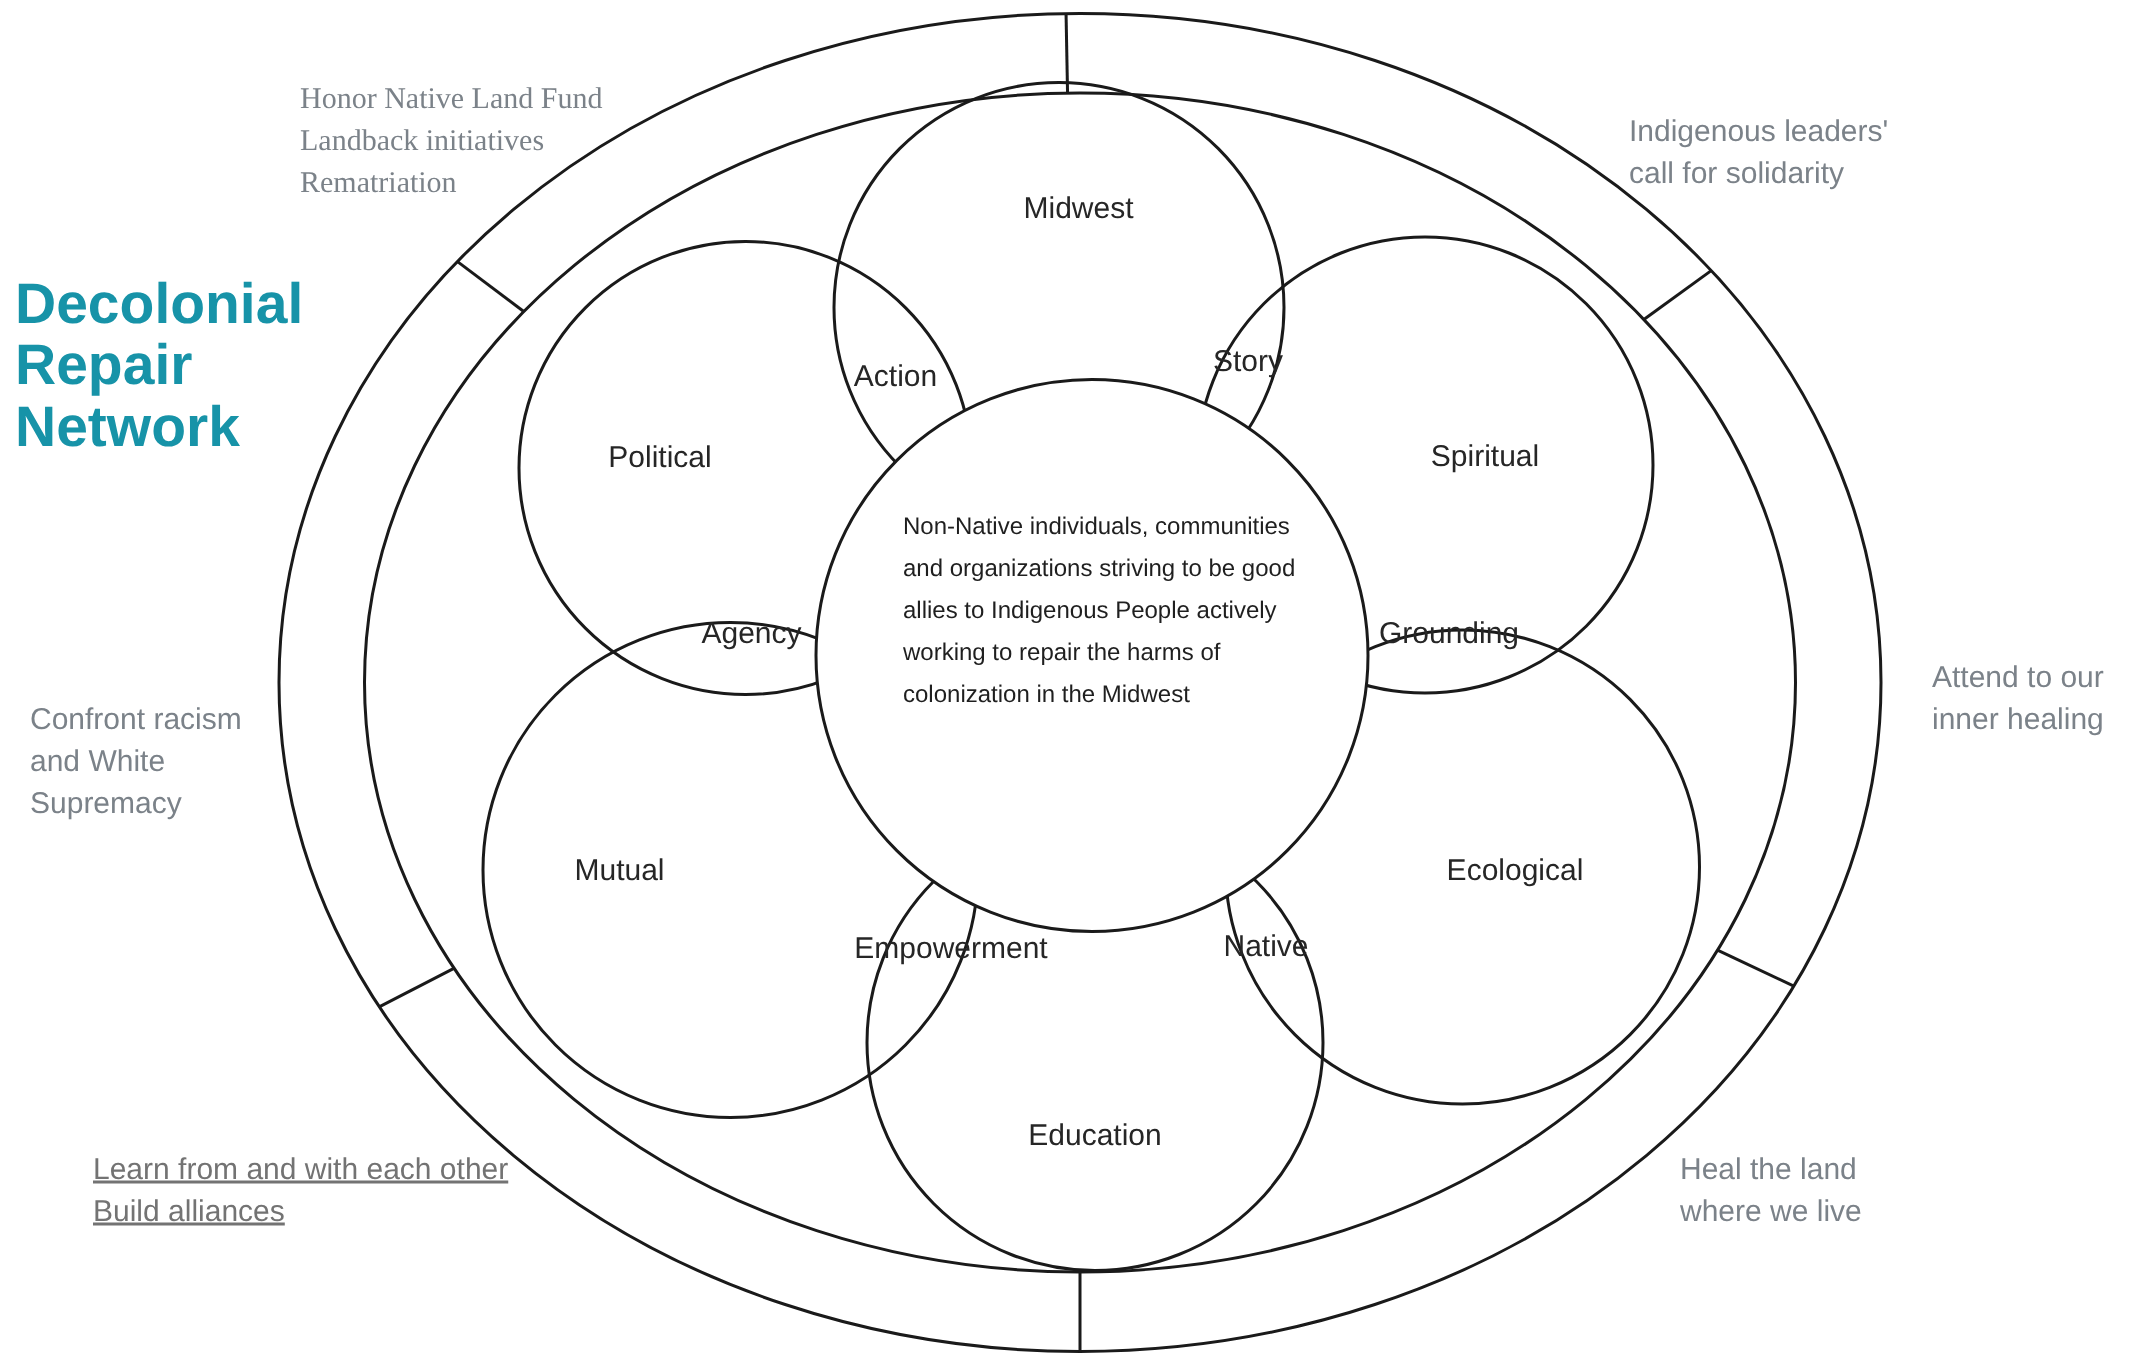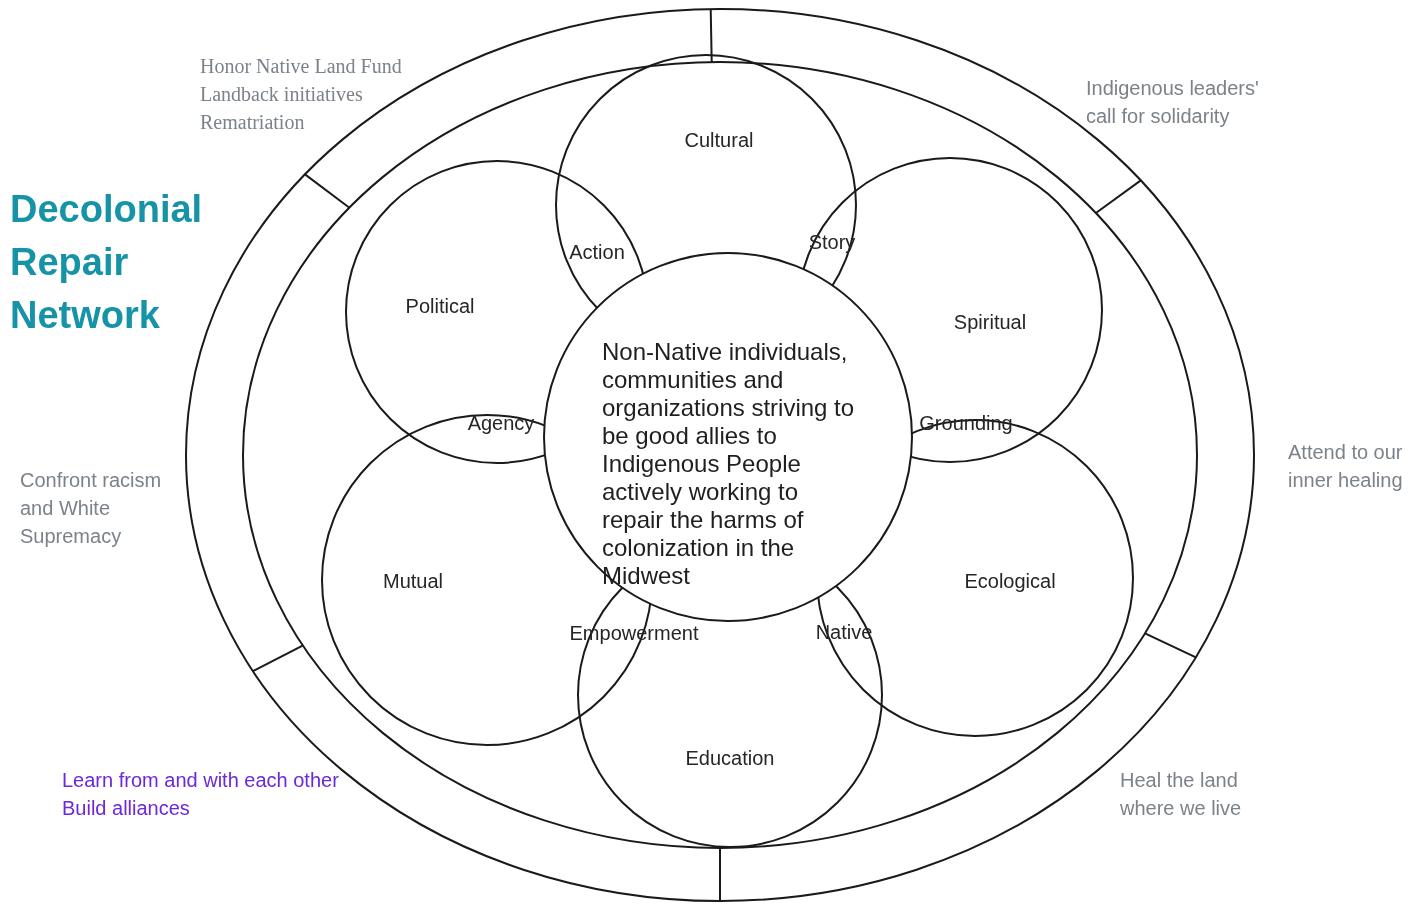--- a/index.html
+++ b/index.html
@@ -41,37 +41,37 @@
     text-align: center;
   }
   .note {
     position: absolute;
     font-size: 20px;
     line-height: 28px;
     color: #7b8289;
     white-space: pre-line;
     text-align: left;
   }
-  .note.dark { color: #6d28d9; }
+  .note.dark { color: #737373; text-decoration: underline; }
   .title {
     position: absolute;
     left: 10px;
     top: 183px;
     font-size: 38px;
-    line-height: 53px;
+    line-height: 41px;
     font-weight: bold;
     color: #1793a8;
     white-space: pre-line;
   }
   .center-text {
     position: absolute;
     left: 602px;
     top: 338px;
     width: 264px;
-    font-size: 24px;
+    font-size: 16px;
     line-height: 28px;
     color: #1f1f1f;
     text-align: left;
   }
 </style>
 </head>
 <body>
 
 <div class="stage">
 
@@ -96,23 +96,23 @@
 
     <circle class="center-fill" cx="728" cy="437" r="184"></circle>
   </svg>
 
   <div class="title">Decolonial
 Repair
 Network</div>
 
   <div class="center-text">Non-Native individuals, communities and organizations striving to be good allies to Indigenous People actively working to repair the harms of colonization in the Midwest</div>
 
-  <div class="label" style="left:719px; top:140px;">Cultural</div>
+  <div class="label" style="left:719px; top:140px;">Midwest</div>
   <div class="label" style="left:440px; top:306px;text-align:right;">Political</div>
-  <div class="label" style="left:990px; top:305px;margin-top:17px;">Spiritual</div>
+  <div class="label" style="left:990px; top:305px;">Spiritual</div>
   <div class="label" style="left:413px; top:581px;">Mutual</div>
   <div class="label" style="left:1010px; top:581px;">Ecological</div>
   <div class="label" style="left:730px; top:758px;">Education</div>
 
   <div class="label" style="left:597px; top:252px;">Action</div>
   <div class="label" style="left:832px; top:242px;">Story</div>
   <div class="label" style="left:966px; top:423px;">Grounding</div>
   <div class="label" style="left:844px; top:632px;">Native</div>
   <div class="label" style="left:634px; top:633px;">Empowerment</div>
   <div class="label" style="left:501px; top:423px;">Agency</div>

